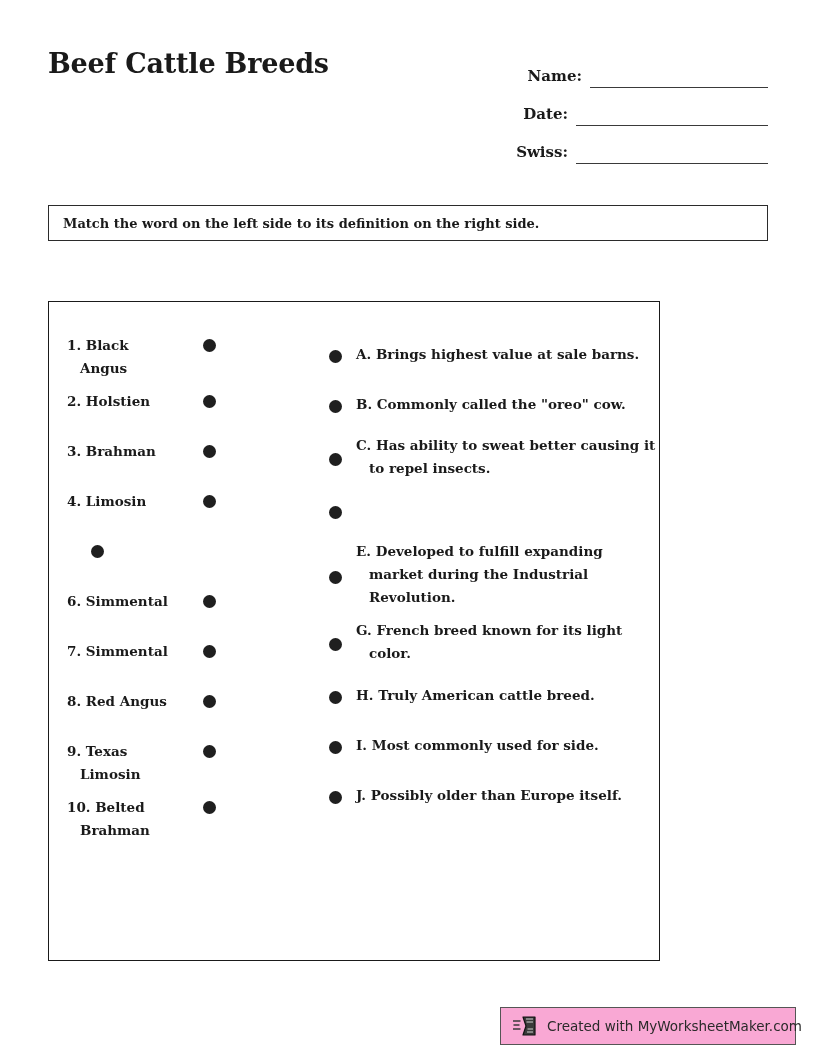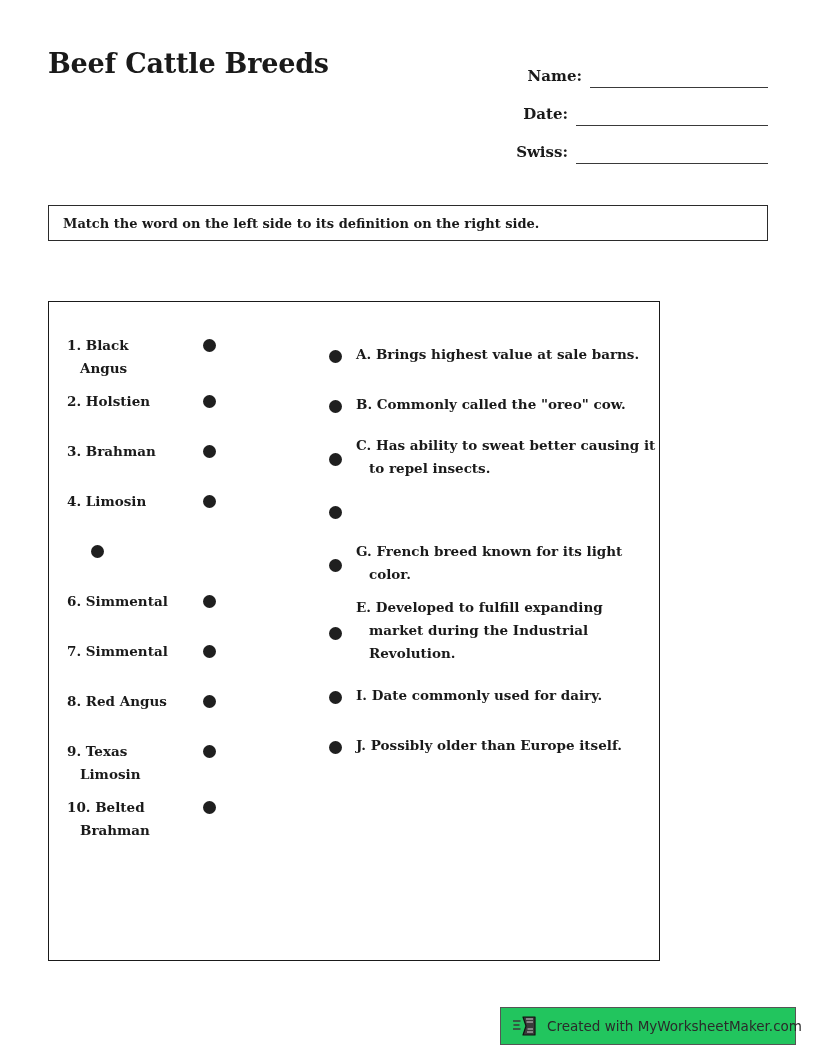--- a/index.html
+++ b/index.html
@@ -184,21 +184,21 @@
 
   
   .footer-badge {
     position: absolute;
     left: 500px;
     top: 1007px;
     width: 296px;
     height: 38px;
     border: 1.2px solid #555;
     box-sizing: border-box;
-    background: #22c55e;
+    background: #f9a8d4;
     display: flex;
     align-items: center;
     padding-left: 12px;
   }
   .footer-logo {
     width: 26px;
     height: 22px;
     margin-right: 8px;
     flex: none;
   }
@@ -339,36 +339,42 @@
           <div class="def-dot-cell">
               <span class="dot"></span>
             </div>
         </div>
 
 
         <div class="def-row">
           <div class="def-dot-cell">
               <span class="dot"></span>
             </div>
+          <div class="def-text"><span>E.</span> <span>Developed to fulfill expanding market during the Industrial Revolution.</span></div>
+        </div>
+
+        <div class="def-row">
+          <div class="def-dot-cell">
+              <span class="dot"></span>
+            </div>
           <div class="def-text"><span>G.</span> <span>French breed known for its light color.</span></div>
         </div>
 
         <div class="def-row">
           <div class="def-dot-cell">
               <span class="dot"></span>
             </div>
-          <div class="def-text"><span>E.</span> <span>Developed to fulfill expanding market during the Industrial Revolution.</span></div>
-        </div>
-
-
-        <div class="def-row">
-          <div class="def-dot-cell">
-              <span class="dot"></span>
-            </div>
-          <div class="def-text"><span>I.</span> <span>Date commonly used for dairy.</span></div>
+          <div class="def-text"><span>H.</span> <span>Truly American cattle breed.</span></div>
+        </div>
+
+        <div class="def-row">
+          <div class="def-dot-cell">
+              <span class="dot"></span>
+            </div>
+          <div class="def-text"><span>I.</span> <span>Most commonly used for side.</span></div>
         </div>
 
         <div class="def-row">
           <div class="def-dot-cell">
               <span class="dot"></span>
             </div>
           <div class="def-text"><span>J.</span> <span>Possibly older than Europe itself.</span></div>
         </div>
 
       </div>

